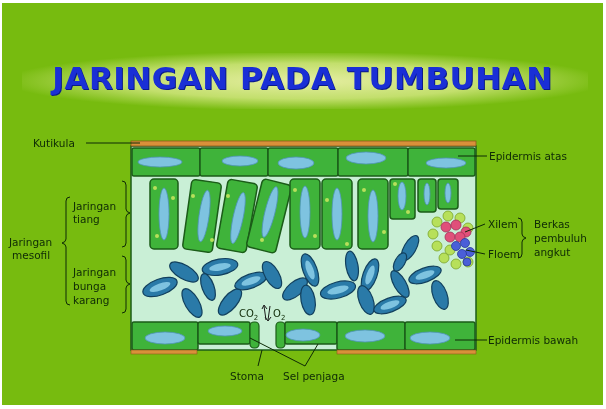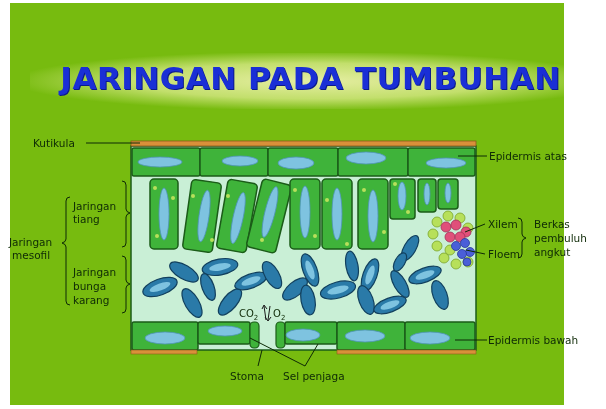--- a/index.html
+++ b/index.html
@@ -1,17 +1,17 @@
 <!DOCTYPE html>
 <html><head>
 <meta charset="utf-8">
 <style>
   html, body { margin:0; padding:0; background:#ffffff; }
   body { width:606px; height:409px; position:relative; overflow:hidden; font-family:"DejaVu Sans", sans-serif; }
-  .frame { position:absolute; left:10px; top:3px; width:554px; height:402px; background:#77bb0f; overflow:hidden; }
+  .frame { position:absolute; left:2px; top:3px; width:601px; height:402px; background:#77bb0f; overflow:hidden; }
   .title-glow { position:absolute; left:20px; top:50px; width:566px; height:56px;
     background: radial-gradient(ellipse at center, rgba(235,240,170,0.95) 0%, rgba(220,235,140,0.75) 45%, rgba(119,187,15,0) 75%); }
   .title { position:absolute; left:0; top:57px; width:601px; text-align:center;
     font-family:"DejaVu Sans", sans-serif; font-weight:bold; font-size:31px; letter-spacing:0.5px;
     color:#1a2fd6; text-shadow: 1px 1px 0 #0b1a8a; }
   svg.diagram { position:absolute; left:0; top:0; }
   .lbl { font-family:"DejaVu Sans", sans-serif; font-size:10.5px; fill:#0e2a06; }
   .lbl-sm { font-family:"DejaVu Sans", sans-serif; font-size:10px; fill:#0e2a06; }
 </style>
 </head>

